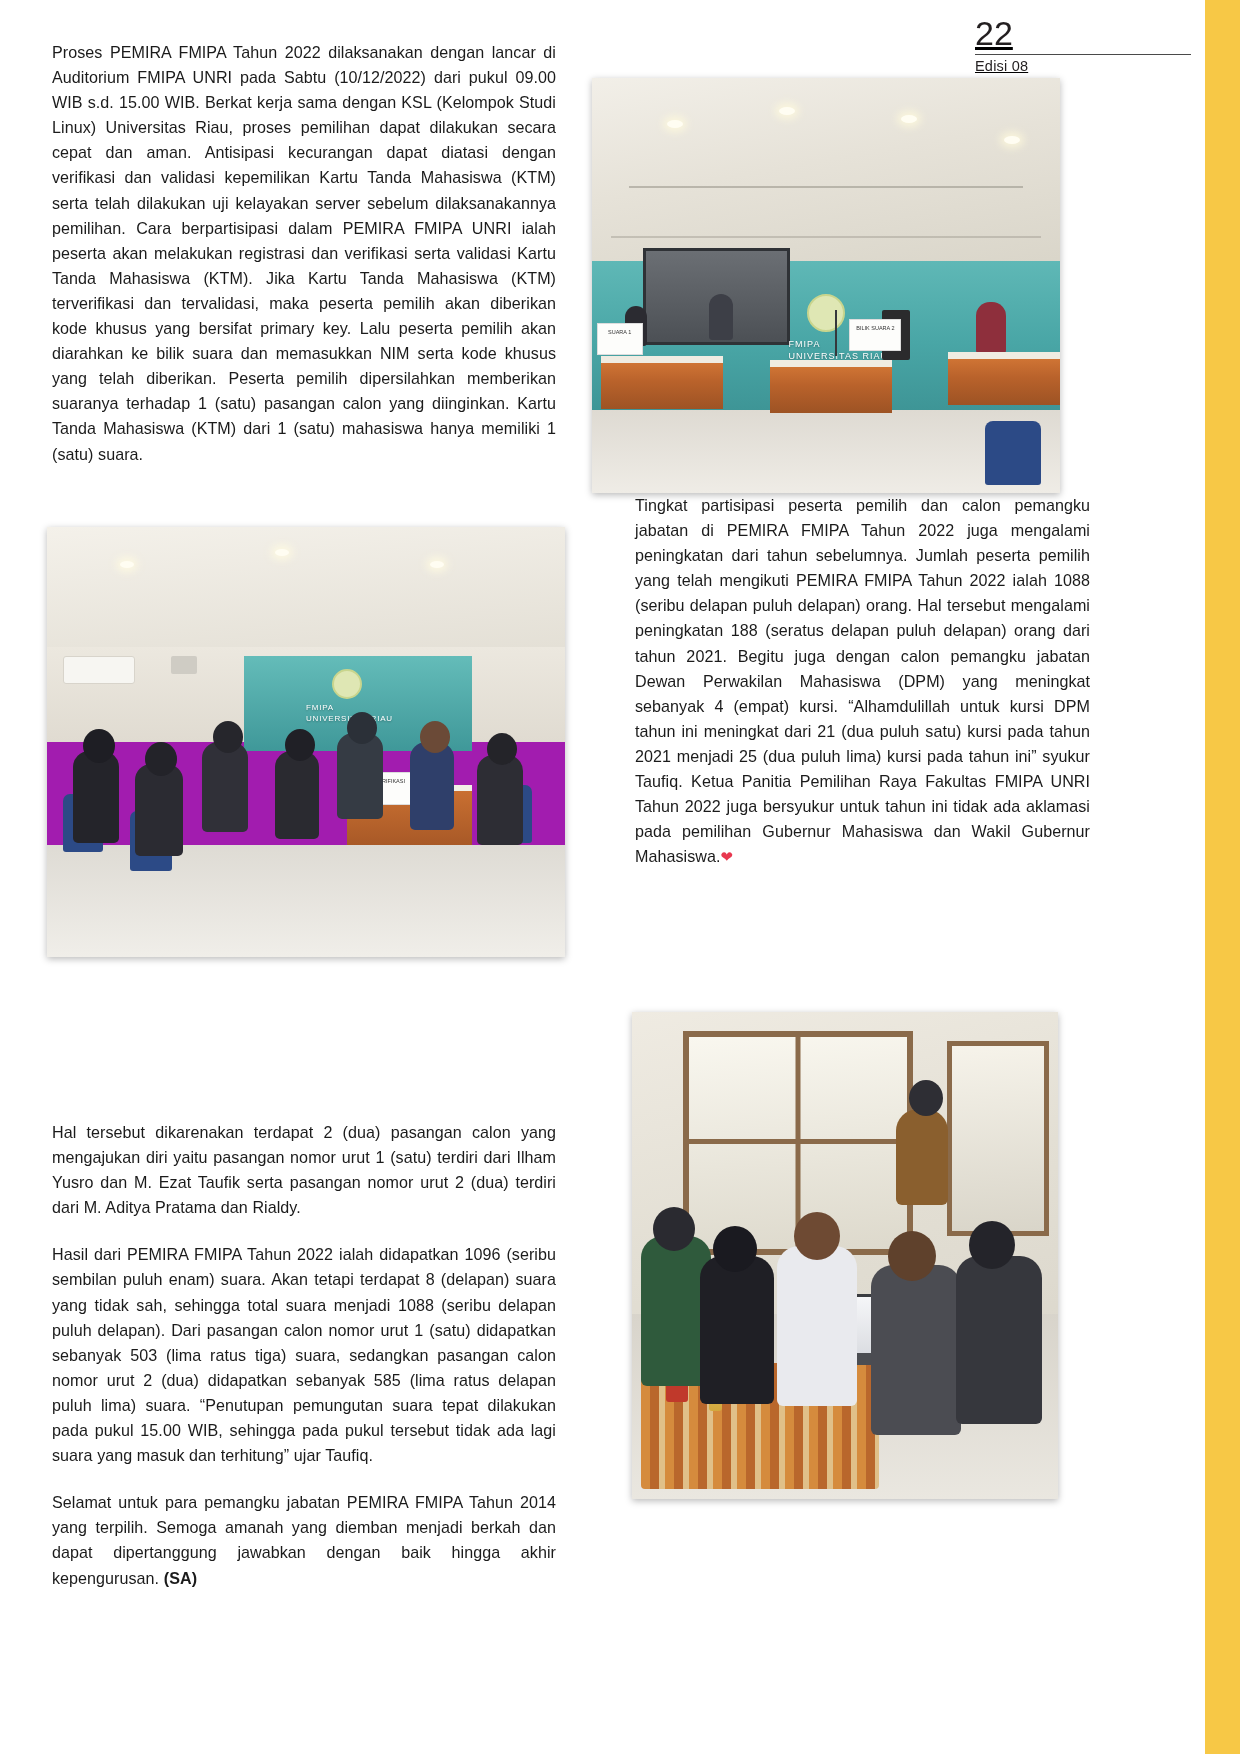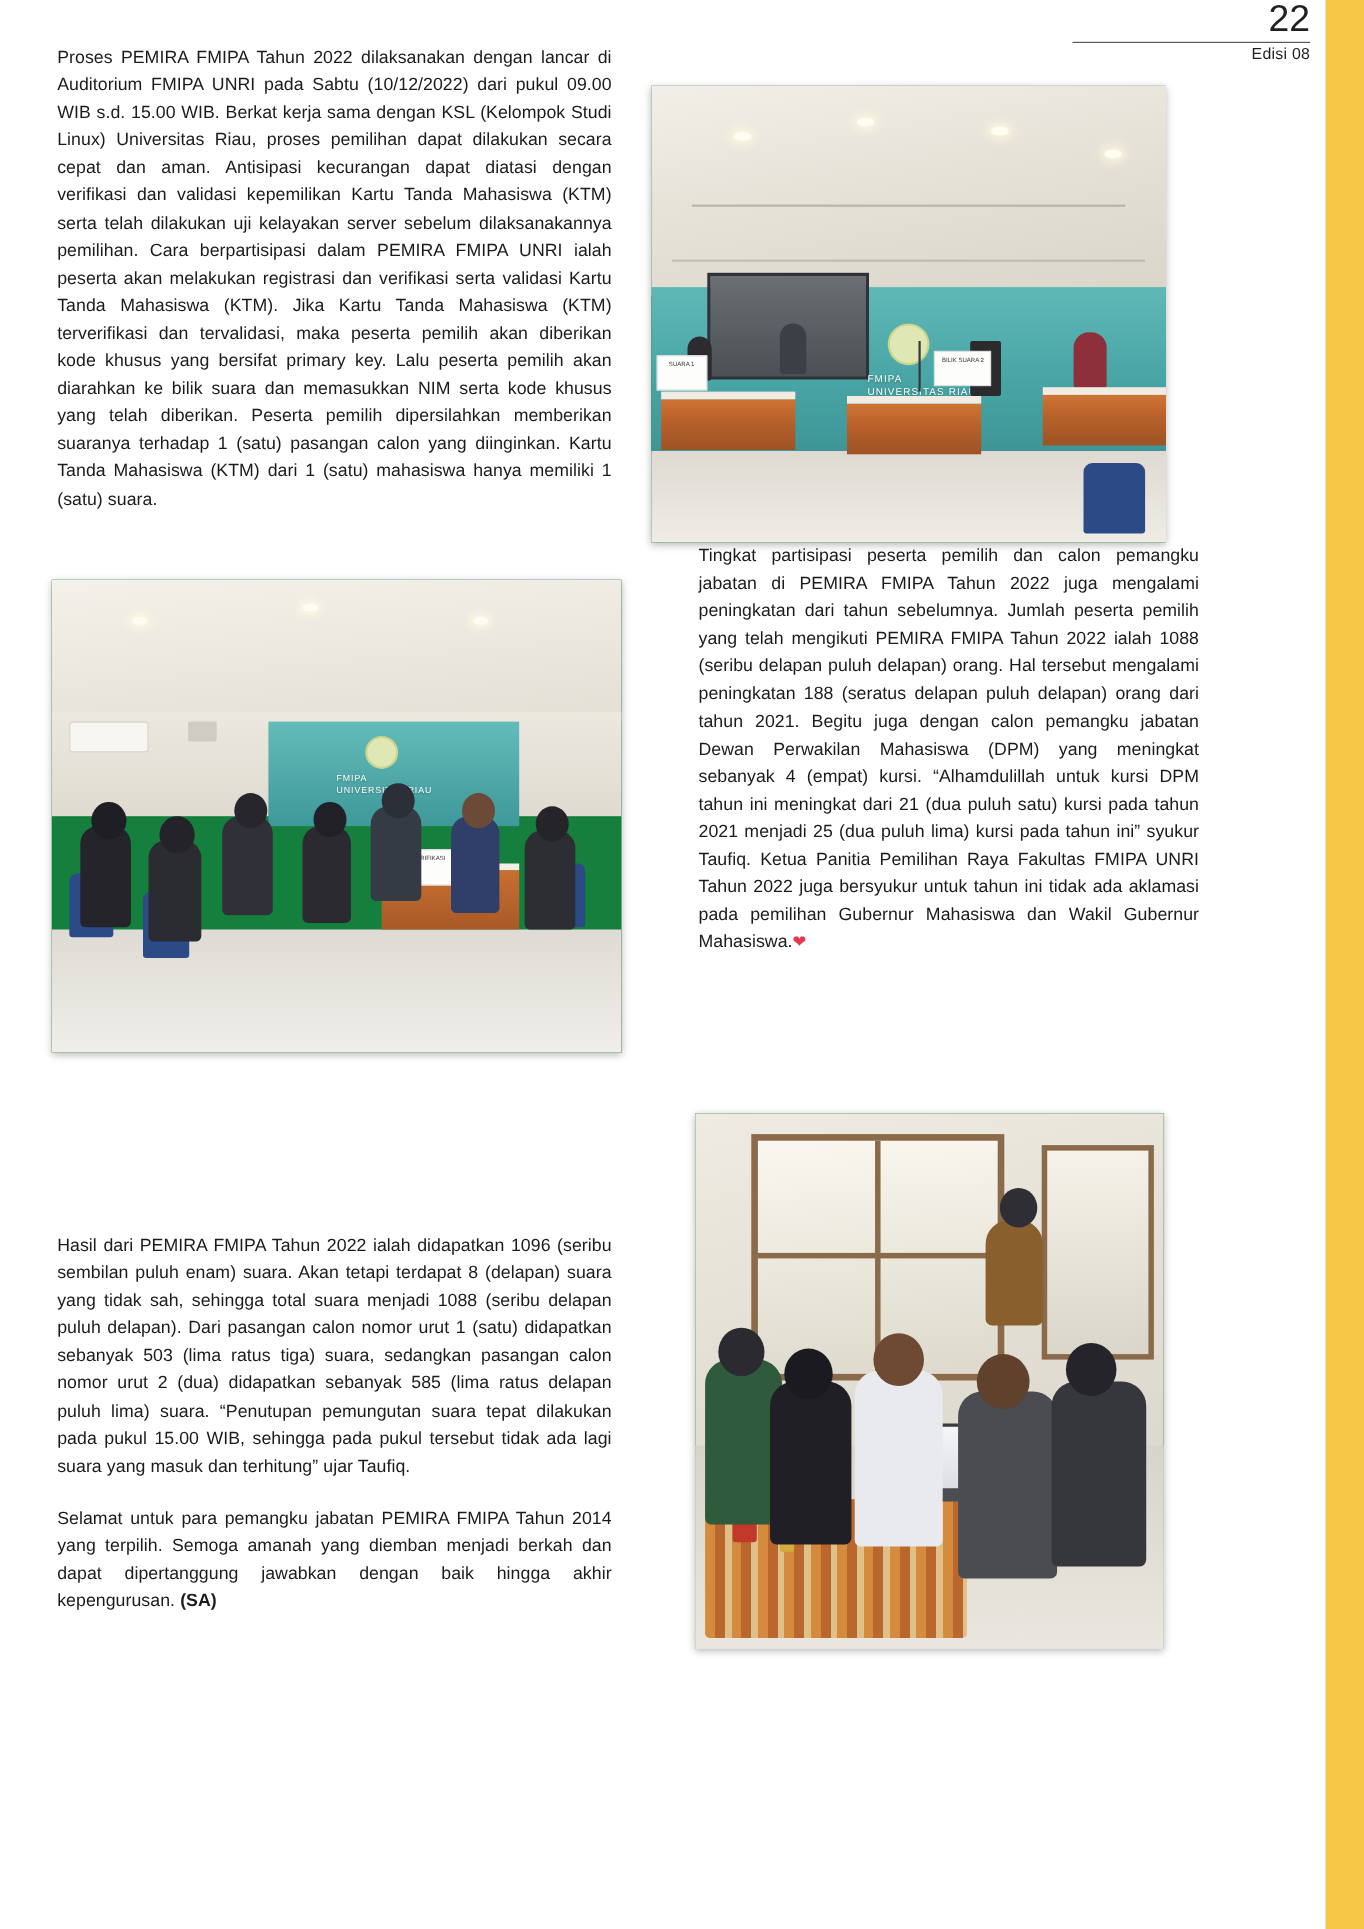--- a/index.html
+++ b/index.html
@@ -21,26 +21,27 @@
     top: 0;
     right: 0;
     width: 35px;
     height: 1754px;
     background: #f7c846;
   }
 
   
   .page-header {
     position: absolute;
-    top: 0;
+    top: 16px;
     right: 35px;
     width: 230px;
-    text-align: right;
+    text-align: left;
     padding-right: 14px;
     box-sizing: border-box;
+    text-decoration: underline;
   }
   .page-number {
     font-size: 34px;
     color: #231f20;
     line-height: 1.05;
     letter-spacing: 0px;
     font-weight: 400;
   }
   .header-rule {
     height: 1.5px;
@@ -80,21 +81,21 @@
   }
   p.body-text:last-child { margin-bottom: 0; }
   .sig { font-weight: bold; }
   .heart { color: #e8384f; font-size: 15px; letter-spacing: 0; }
 
   
   .photo {
     position: absolute;
     overflow: hidden;
     box-shadow: 0 2px 7px rgba(0,0,0,0.28);
-    background: #15803d;
+    background: #a21caf;
   }
 
   
   #photo-auditorium-stage { left: 592px; top: 78px; width: 468px; height: 415px; }
   #photo-auditorium-stage .ceiling {
     position: absolute; left: 0; top: 0; width: 100%; height: 46%;
     background: linear-gradient(170deg,#f2efe8 0%,#e6e2d8 45%,#d9d5c9 100%);
   }
   #photo-auditorium-stage .ceiling-seam {
     position: absolute; left: 8%; top: 26%; width: 84%; height: 2px;
@@ -384,15 +385,16 @@
 
 <div class="col-left">
   <p class="body-text">Proses PEMIRA FMIPA Tahun 2022 dilaksanakan dengan lancar di Auditorium FMIPA UNRI pada Sabtu (10/12/2022) dari pukul 09.00 WIB s.d. 15.00 WIB. Berkat kerja sama dengan KSL (Kelompok Studi Linux) Universitas Riau, proses pemilihan dapat dilakukan secara cepat dan aman. Antisipasi kecurangan dapat diatasi dengan verifikasi dan validasi kepemilikan Kartu Tanda Mahasiswa (KTM) serta telah dilakukan uji kelayakan server sebelum dilaksanakannya pemilihan. Cara berpartisipasi dalam PEMIRA FMIPA UNRI ialah peserta akan melakukan registrasi dan verifikasi serta validasi Kartu Tanda Mahasiswa (KTM). Jika Kartu Tanda Mahasiswa (KTM) terverifikasi dan tervalidasi, maka peserta pemilih akan diberikan kode khusus yang bersifat primary key. Lalu peserta pemilih akan diarahkan ke bilik suara dan memasukkan NIM serta kode khusus yang telah diberikan. Peserta pemilih dipersilahkan memberikan suaranya terhadap 1 (satu) pasangan calon yang diinginkan. Kartu Tanda Mahasiswa (KTM) dari 1 (satu) mahasiswa hanya memiliki 1 (satu) suara.</p>
 </div>
 
 <div class="col-right">
   <p class="body-text"><span>Tingkat partisipasi peserta pemilih dan calon pemangku jabatan di PEMIRA FMIPA Tahun 2022 juga mengalami peningkatan dari tahun sebelumnya. Jumlah peserta pemilih yang telah mengikuti PEMIRA FMIPA Tahun 2022 ialah 1088 (seribu delapan puluh delapan) orang. Hal tersebut mengalami peningkatan 188 (seratus delapan puluh delapan) orang dari tahun 2021. Begitu juga dengan calon pemangku jabatan Dewan Perwakilan Mahasiswa (DPM) yang meningkat sebanyak 4 (empat) kursi. “Alhamdulillah untuk kursi DPM tahun ini meningkat dari 21 (dua puluh satu) kursi pada tahun 2021 menjadi 25 (dua puluh lima) kursi pada tahun ini” syukur Taufiq. Ketua Panitia Pemilihan Raya Fakultas FMIPA UNRI Tahun 2022 juga bersyukur untuk tahun ini tidak ada aklamasi pada pemilihan Gubernur Mahasiswa dan Wakil Gubernur Mahasiswa.</span><span class="heart">❤</span></p>
 </div>
 
 <div class="col-left" style="top:1120px;">
+  <p class="body-text">Hal tersebut dikarenakan terdapat 2 (dua) pasangan calon yang mengajukan diri yaitu pasangan nomor urut 1 (satu) terdiri dari Ilham Yusro dan M. Ezat Taufik serta pasangan nomor urut 2 (dua) terdiri dari M. Aditya Pratama dan Rialdy.</p>
   <p class="body-text">Hasil dari PEMIRA FMIPA Tahun 2022 ialah didapatkan 1096 (seribu sembilan puluh enam) suara. Akan tetapi terdapat 8 (delapan) suara yang tidak sah, sehingga total suara menjadi 1088 (seribu delapan puluh delapan). Dari pasangan calon nomor urut 1 (satu) didapatkan sebanyak 503 (lima ratus tiga) suara, sedangkan pasangan calon nomor urut 2 (dua) didapatkan sebanyak 585 (lima ratus delapan puluh lima) suara. “Penutupan pemungutan suara tepat dilakukan pada pukul 15.00 WIB, sehingga pada pukul tersebut tidak ada lagi suara yang masuk dan terhitung” ujar Taufiq.</p>
   <p class="body-text"><span>Selamat untuk para pemangku jabatan PEMIRA FMIPA Tahun 2014 yang terpilih. Semoga amanah yang diemban menjadi berkah dan dapat dipertanggung jawabkan dengan baik hingga akhir kepengurusan. </span><span class="sig">(SA)</span></p>
 </div>
 
 </body></html>

